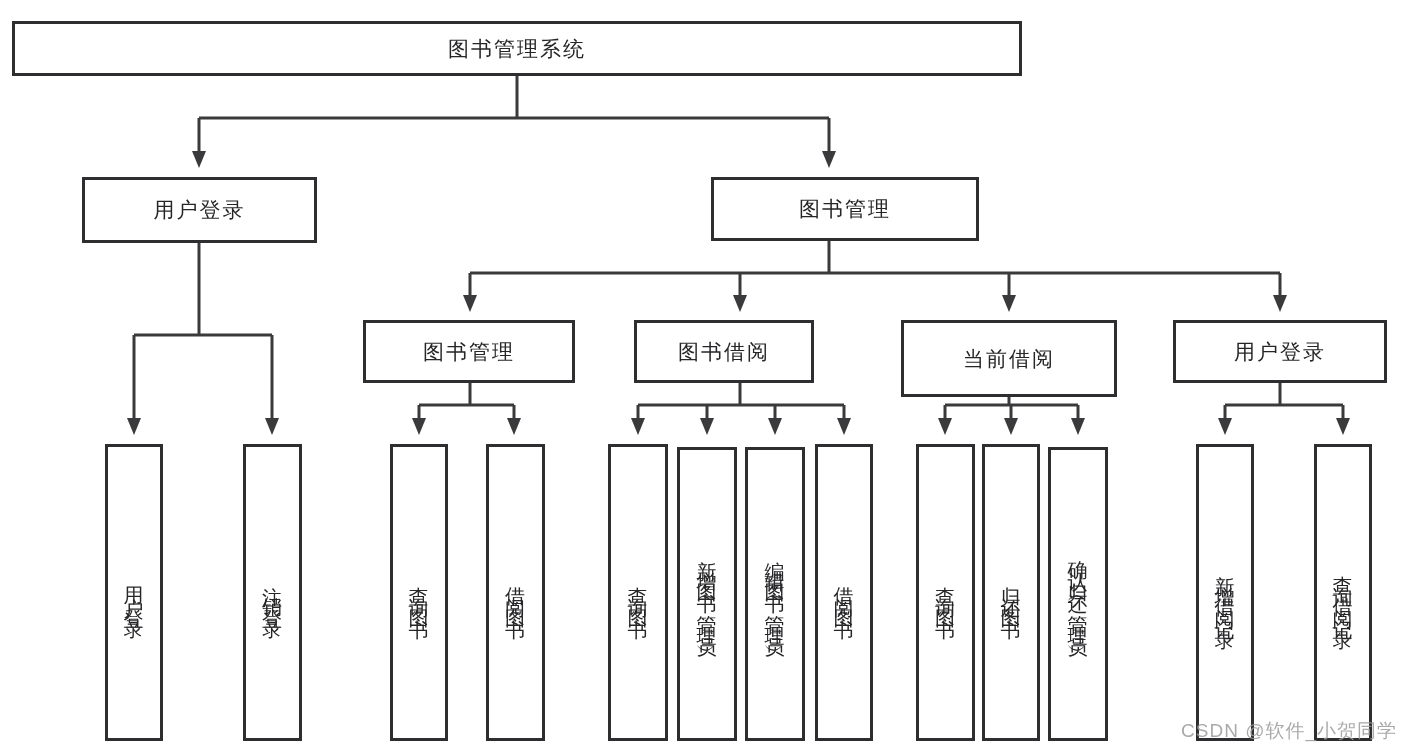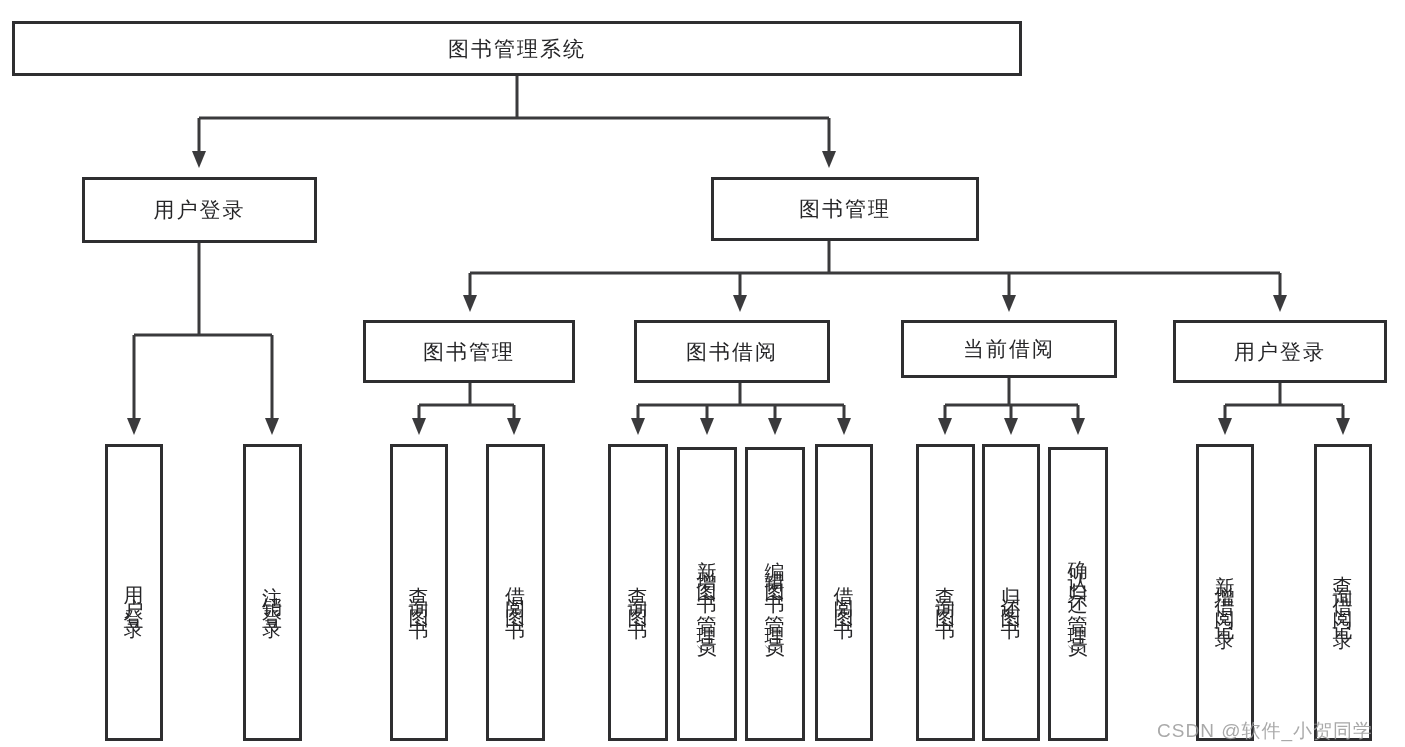--- a/index.html
+++ b/index.html
@@ -26,21 +26,21 @@
   }
   .box.h .lbl{font-size:21px;letter-spacing:2px;}
   .box.v .lbl{
     writing-mode:vertical-rl;
     font-size:20px;
     letter-spacing:11px;
     line-height:1;
   }
   #watermark{
     position:absolute;
-    right:32px;bottom:3px;
+    right:8px;bottom:3px;
     font-size:19px;
     color:var(--watermark,#9b9b9b);
     letter-spacing:1px;
     opacity:.85;
   }
 </style>
 </head>
 <body>
 
 <div id="canvas">
@@ -88,24 +88,24 @@
   <div class="box h" style="left:82px;top:169px;width:235px;height:66px">
     <span class="lbl">用户登录</span>
   </div>
   <div class="box h" style="left:711px;top:169px;width:268px;height:64px">
     <span class="lbl">图书管理</span>
   </div>
 
   <div class="box h" style="left:363px;top:312px;width:212px;height:63px">
     <span class="lbl">图书管理</span>
   </div>
-  <div class="box h" style="left:634px;top:312px;width:196px;height:63px">
+  <div class="box h" style="left:634px;top:312px;width:180px;height:63px">
     <span class="lbl">图书借阅</span>
   </div>
-  <div class="box h" style="left:901px;top:312px;width:216px;height:58px">
+  <div class="box h" style="left:901px;top:312px;width:216px;height:77px">
     <span class="lbl">当前借阅</span>
   </div>
   <div class="box h" style="left:1173px;top:312px;width:214px;height:63px">
     <span class="lbl">用户登录</span>
   </div>
 
   <div class="box v" style="left:105px;top:436px;width:58px;height:297px">
     <span class="lbl">用户登录</span>
   </div>
   <div class="box v" style="left:243px;top:436px;width:59px;height:297px">

